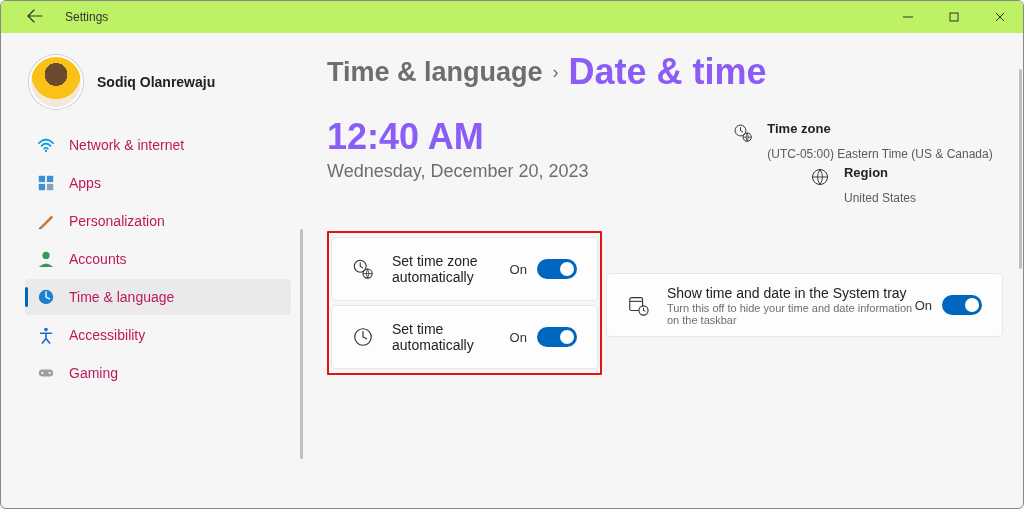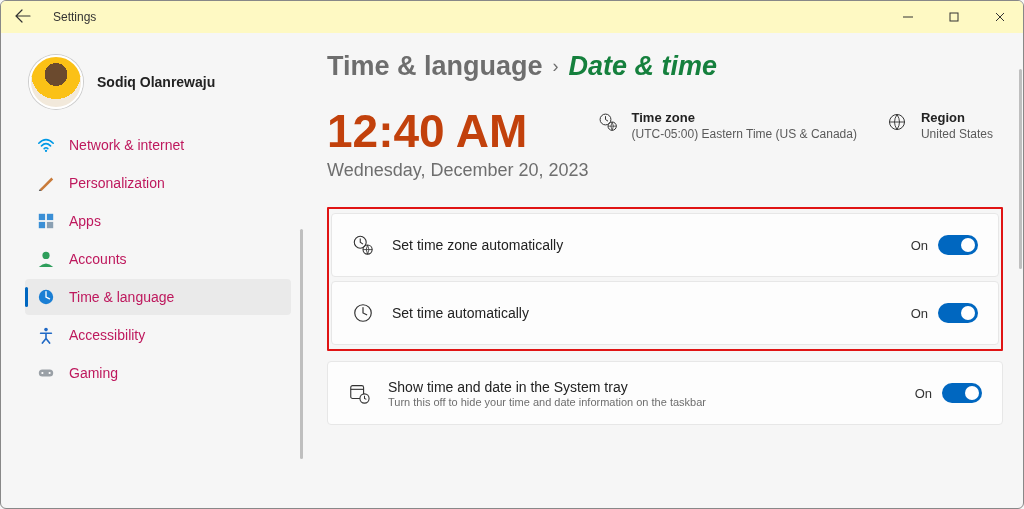--- a/index.html
+++ b/index.html
@@ -1,19 +1,19 @@
 <!DOCTYPE html>
 <html><head>
 <meta charset="utf-8">
 <style>
   * { box-sizing: border-box; margin: 0; padding: 0; font-family: "Segoe UI", Arial, sans-serif; }
   body { background:#f6f6f6; width:1024px; height:509px; overflow:hidden; border:1px solid #888; border-radius:6px; position:relative;}
   
   
-  .titlebar { height:32px; display:flex; align-items:center; justify-content:space-between; padding:0 0 0 14px; background:#fef9c3;}
+  .titlebar { height:32px; display:flex; align-items:center; justify-content:space-between; padding:0 0 0 26px; background:#bef264;}
   .titlebar .left { display:flex; align-items:center; gap:22px;}
   .titlebar .back-arrow { font-size:15px; color:#333; cursor:pointer;}
   .titlebar .app-name { font-size:12px; color:#333;}
   .win-controls { display:flex;}
   .win-btn { width:46px; height:32px; display:flex; align-items:center; justify-content:center; color:#333; font-size:11px; cursor:pointer;}
   .win-btn svg { width:10px; height:10px; }
   
   .content { display:flex; height:calc(100% - 32px); }
   
   
@@ -29,33 +29,33 @@
   .navitem { display:flex; align-items:center; gap:14px; height:36px; padding:0 12px; border-radius:4px; font-size:14px; color:#be185d; cursor:pointer; position:relative;}
   .navitem.selected { background:#eaeaea;}
   .navitem.selected::before { content:""; position:absolute; left:0; top:8px; bottom:8px; width:3px; background:#0067c0; border-radius:3px;}
   .navicon { width:18px; height:18px; display:flex; align-items:center; justify-content:center;}
   
   
   .main { flex:1; padding:18px 20px 0 26px; overflow:hidden; position:relative;}
   .breadcrumb { display:flex; align-items:center; gap:10px; margin-bottom:26px;}
   .breadcrumb .bc-parent { font-size:27px; color:#6e6e6e; font-weight:600;}
   .breadcrumb .bc-chevron { font-size:18px; color:#6e6e6e;}
-  .breadcrumb .bc-current { font-size:27px; color:#15803d; font-weight:600;font-style:italic;}
+  .breadcrumb .bc-current { font-size:36px; color:#8b5cf6; font-weight:600;}
   
   .info-row { display:flex; justify-content:space-between; align-items:flex-start; margin-bottom:26px; padding-right:10px;}
   .clock { }
-  .clock-time { font-size:46px; font-weight:600; color:#c2410c; line-height:1;}
+  .clock-time { font-size:36px; font-weight:600; color:#8b5cf6; line-height:1;}
   .clock-date { font-size:18px; color:#6e6e6e; margin-top:6px;}
-  .right-info { display:flex; flex-direction:row; gap:30px; padding-top:2px; min-width:260px;}
+  .right-info { display:flex; flex-direction:column; gap:4px; padding-top:2px; min-width:260px;align-items:center;}
   .ri-item { display:flex; gap:14px; align-items:flex-start;}
   .ri-icon { width:20px; height:20px; color:#333; flex-shrink:0; margin-top:2px;}
   .ri-label { font-size:13px; font-weight:600; color:#222;}
-  .ri-value { font-size:12px; color:#5a5a5a; margin-top:2px;}
-  
-  .settings-stack { display:flex; flex-direction:column; gap:4px;}
+  .ri-value { font-size:12px; color:#5a5a5a; margin-top:11px;}
+  
+  .settings-stack { display:flex; flex-direction:row; gap:4px;align-items:center;}
   .highlight-box { border:2px solid #e01414; padding:0; border-radius:1px;}
   .setting-tile { background:#fdfdfd; border:1px solid #e7e7e7; border-radius:4px; height:64px; display:flex; align-items:center; padding:0 20px; margin:2px 0;}
   .highlight-box .setting-tile { margin:4px 2px; }
   .tile-icon { width:22px; height:22px; color:#333; margin-right:18px; flex-shrink:0;}
   .tile-text { flex:1;}
   .tile-title { font-size:14px; color:#222;}
   .tile-sub { font-size:11px; color:#6e6e6e; margin-top:1px;}
   .tile-state { font-size:13px; color:#333; margin-right:10px;}
   .toggle { width:40px; height:20px; border-radius:10px; background:#0067c0; position:relative; cursor:pointer;}
   .toggle::after { content:""; position:absolute; right:3px; top:3px; width:14px; height:14px; border-radius:50%; background:#fff;}
@@ -109,36 +109,36 @@
             <svg viewBox="0 0 20 20" width="18" height="18">
               <path d="M2 8 Q10 0 18 8 M5 11 Q10 6 15 11 M8 14 Q10 12 12 14" stroke="#0099e6" stroke-width="1.8" fill="none" stroke-linecap="round"></path>
               <circle cx="10" cy="16.5" r="1.3" fill="#0099e6"></circle>
             </svg>
           </span>
         <span>Network &amp; internet</span>
       </div>
       <div class="navitem">
         <span class="navicon">
             <svg viewBox="0 0 20 20" width="18" height="18">
-              <path d="M3 17 L7 13 L16 4 L18 6 L9 15 L5 19 Z" fill="#c97b3a"></path>
-              <path d="M3 17 L5 19 L2 19 Z" fill="#555"></path>
-            </svg>
-          </span>
-        <span>Personalization</span>
-      </div>
-      <div class="navitem">
-        <span class="navicon">
-            <svg viewBox="0 0 20 20" width="18" height="18">
               <rect x="2" y="2" width="7" height="7" fill="#3a8fd6"></rect>
               <rect x="11" y="2" width="7" height="7" fill="#3a8fd6"></rect>
               <rect x="2" y="11" width="7" height="7" fill="#3a8fd6"></rect>
               <rect x="11" y="11" width="7" height="7" fill="#8aa0b3"></rect>
             </svg>
           </span>
         <span>Apps</span>
+      </div>
+      <div class="navitem">
+        <span class="navicon">
+            <svg viewBox="0 0 20 20" width="18" height="18">
+              <path d="M3 17 L7 13 L16 4 L18 6 L9 15 L5 19 Z" fill="#c97b3a"></path>
+              <path d="M3 17 L5 19 L2 19 Z" fill="#555"></path>
+            </svg>
+          </span>
+        <span>Personalization</span>
       </div>
       <div class="navitem">
         <span class="navicon">
             <svg viewBox="0 0 20 20" width="18" height="18">
               <circle cx="10" cy="6" r="4" fill="#2e9e5b"></circle>
               <path d="M2 19 Q10 11 18 19 Z" fill="#2e9e5b"></path>
             </svg>
           </span>
         <span>Accounts</span>
       </div>

